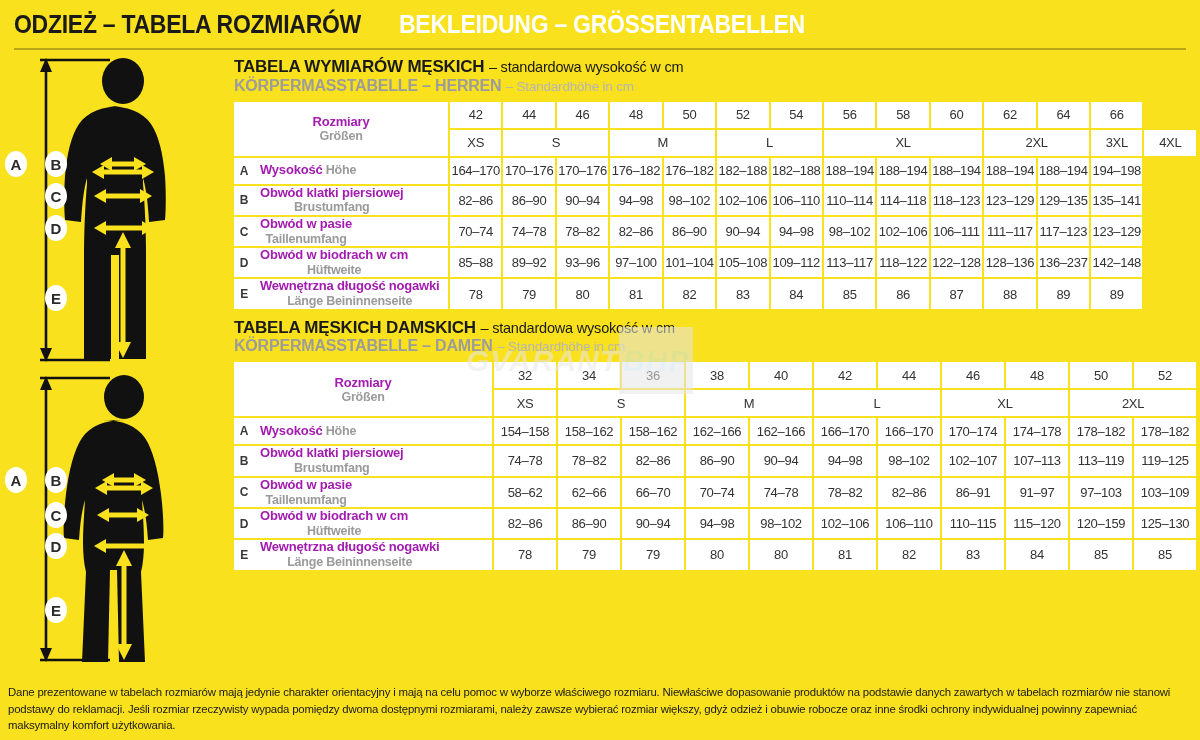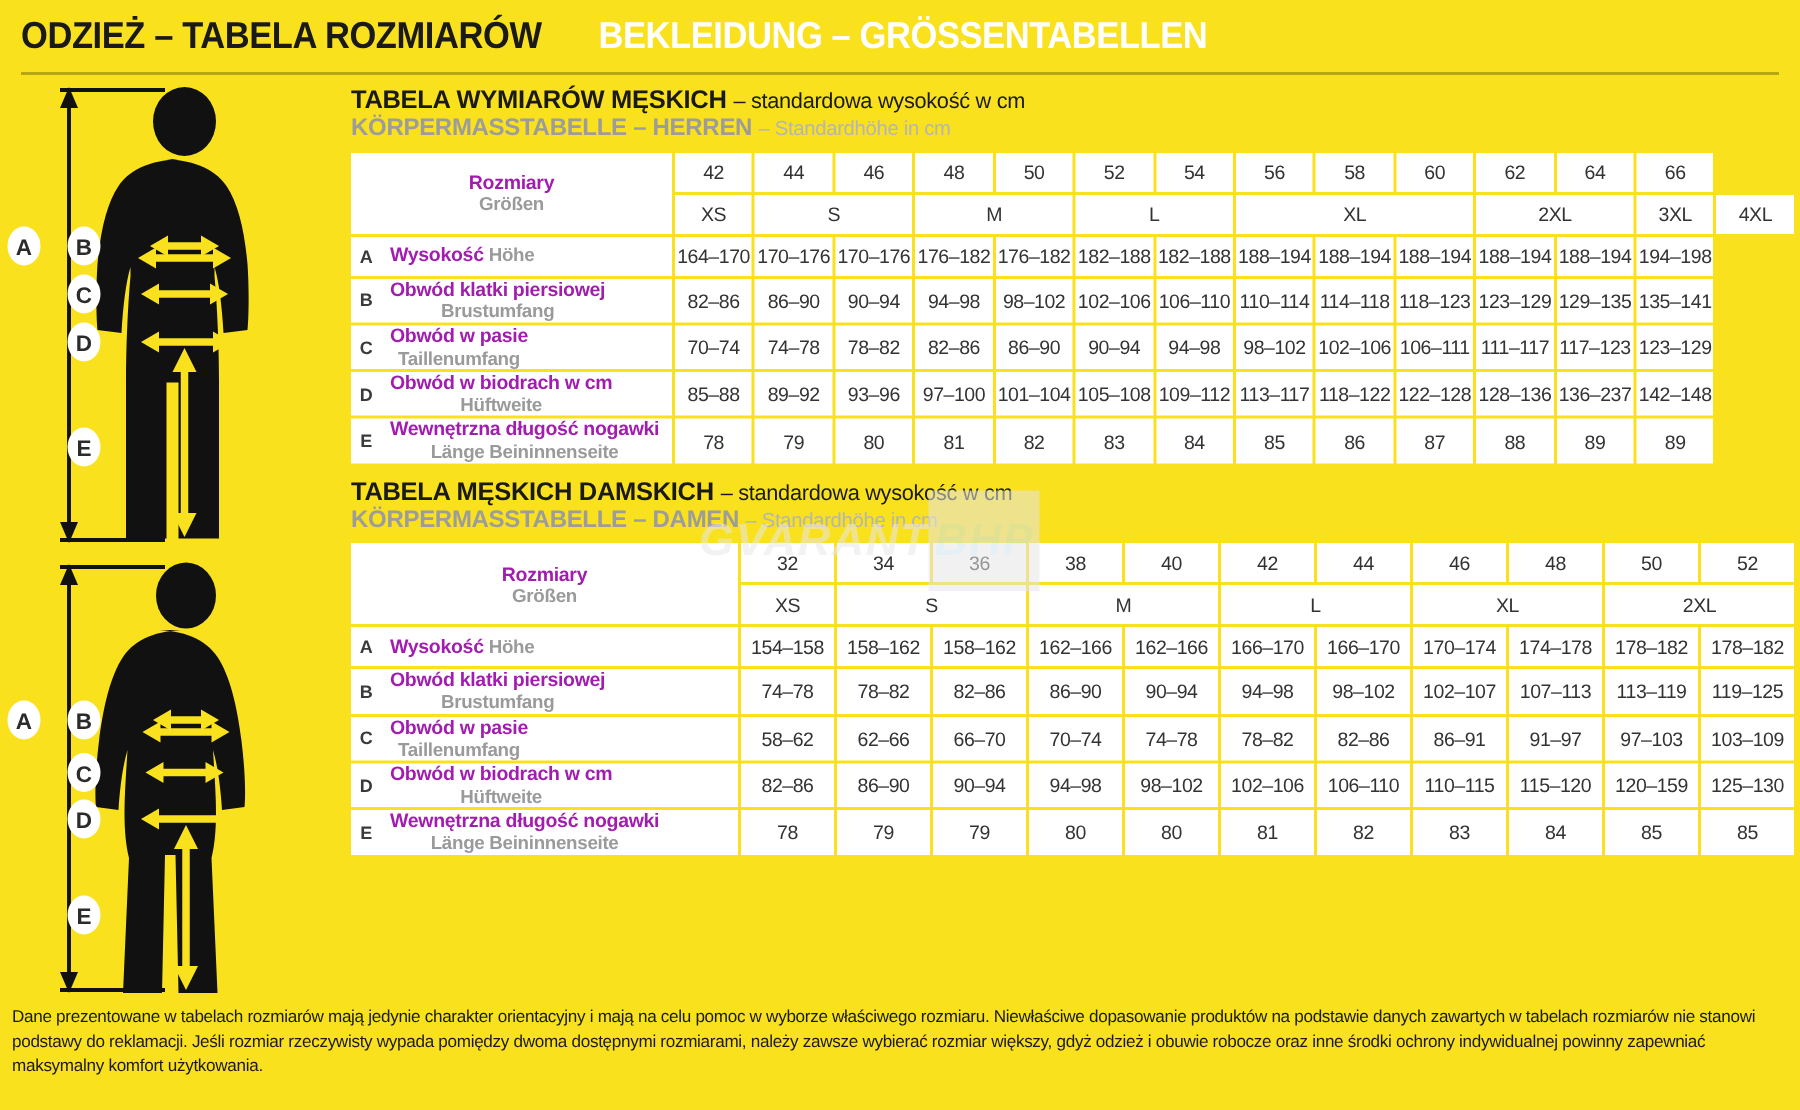--- a/index.html
+++ b/index.html
@@ -185,21 +185,21 @@
   }
   .wm-a { color: #e8e8e8; }
   .wm-b { color: #cfe4ef; background: #e6e6e6; padding: 17px 4px; }
 
   
   .footer {
     position: absolute;
     left: 0;
     bottom: 0;
     width: 1200px;
-    padding: 4px 8px 20px 8px;
+    padding: 4px 8px 6px 8px;
     box-sizing: border-box;
     font-size: 11.4px;
     line-height: 1.45;
     color: #1a1a1a;
     letter-spacing: -0.2px;
   }
 </style>
 </head>
 <body>
 

